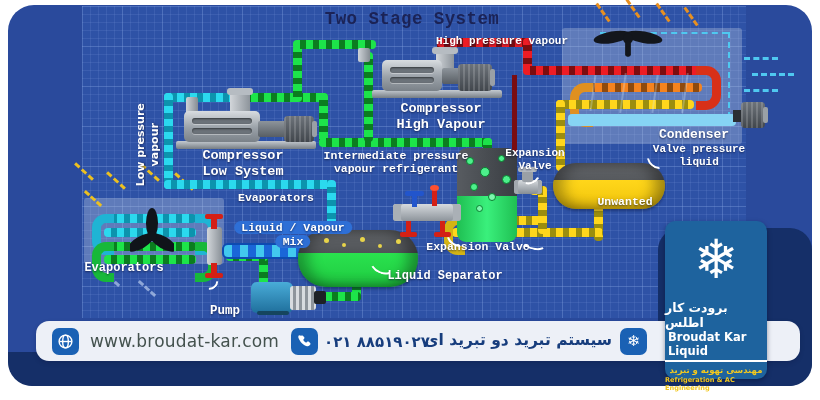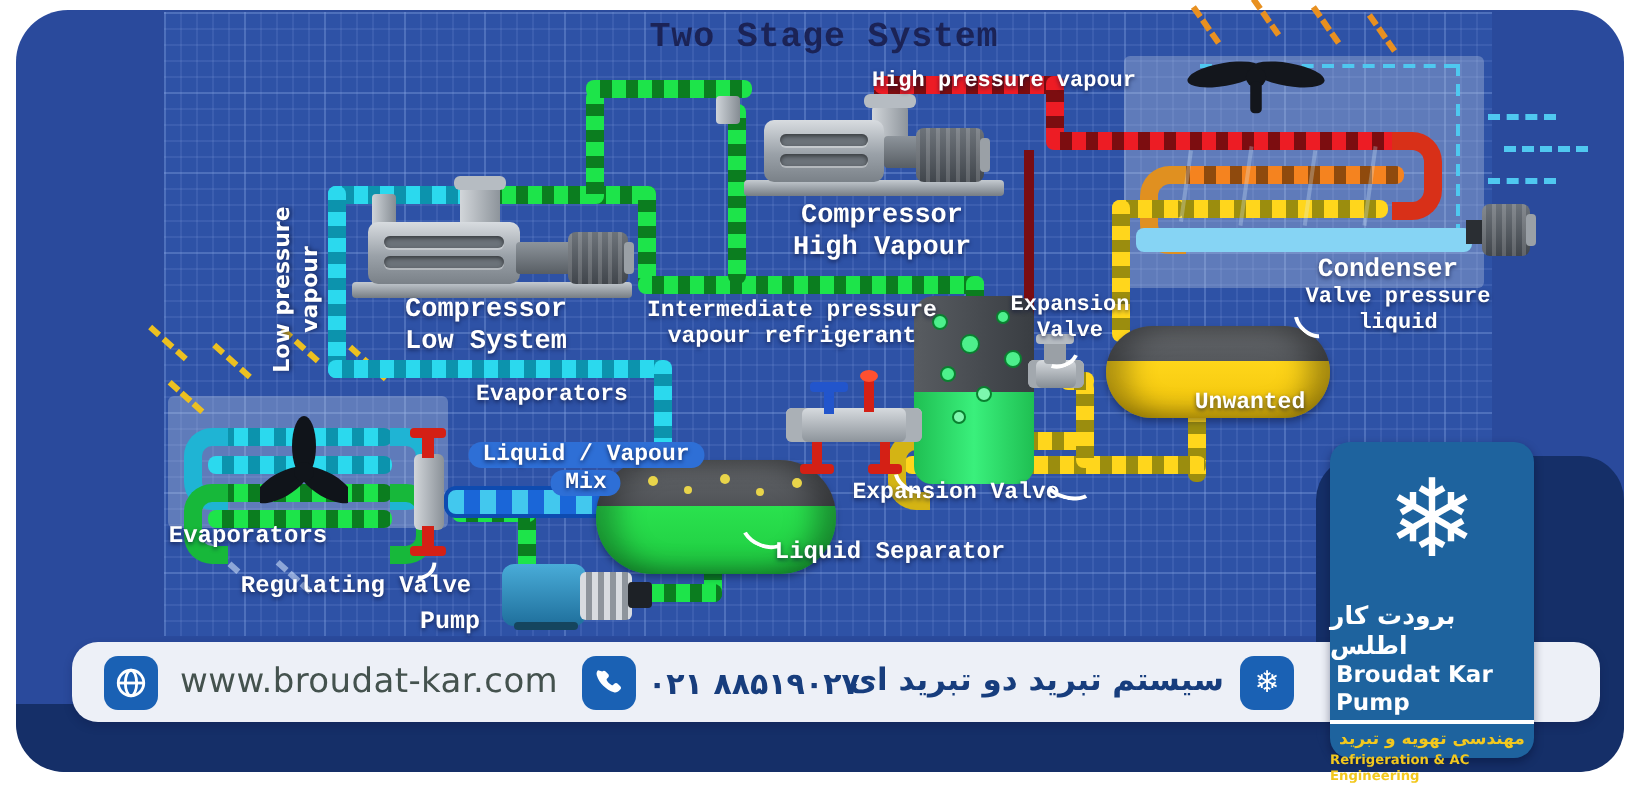--- a/index.html
+++ b/index.html
@@ -270,21 +270,20 @@
     <div>Valve</div>
   </div>
   <div class="lbl" style="left:617px;top:190px;font-size:11.5px;">Unwanted</div>
   <div class="lbl" style="left:686px;top:123px;font-size:13px;">Condenser</div>
   <div class="lbl" style="left:691px;top:138px;font-size:11px;">
     <div>Valve pressure</div>
     <div>liquid</div>
   </div>
   <div class="lbl" style="left:437px;top:265px;font-size:12px;">Liquid Separator</div>
   <div class="lbl" style="left:116px;top:257px;font-size:12px;">Evaporators</div>
-  <div class="lbl" style="left:170px;top:282px;font-size:12px;">Regulating Valve</div>
   <div class="lbl" style="left:217px;top:299px;font-size:12.5px;">Pump</div>
 
   <div class="arc" style="left:512px;top:163px;width:16px;height:12px;transform:rotate(-24deg);"></div>
   <div class="arc" style="left:438px;top:224px;width:18px;height:13px;transform:rotate(35deg);"></div>
   <div class="arc" style="left:514px;top:228px;width:22px;height:13px;transform:rotate(12deg);"></div>
   <div class="arc" style="left:362px;top:250px;width:22px;height:15px;transform:rotate(22deg);"></div>
   <div class="arc" style="left:638px;top:146px;width:18px;height:13px;transform:rotate(40deg);"></div>
   <div class="arc" style="left:192px;top:266px;width:14px;height:15px;transform:rotate(-42deg);"></div>
  </div>
 
@@ -309,17 +308,17 @@
  <div class="ftxt" style="left:324px;top:333px;font-size:15px;font-weight:700;color:#173d7d;direction:ltr;letter-spacing:2.5px;">۰۲۱ ۸۸۵۱۹۰۲۷</div>
 
  <div class="ftxt" style="left:420px;top:331px;width:192px;text-align:right;direction:rtl;font-size:15.5px;font-weight:700;color:#173d7d;">سیستم تبرید دو تبرید ای</div>
  <div class="cicon" style="left:620px;top:328px;">
    <span style="color:#fff;font-size:15px;line-height:1;">❄</span>
  </div>
 
  <div id="plaque">
    <div class="mark">❄</div>
    <div class="fa">برودت کار اطلس</div>
-   <div class="en">Broudat Kar Pump</div>
+   <div class="en">Broudat Kar Liquid</div>
    <div class="tfa">مهندسی تهویه و تبرید</div>
    <div class="ten">Refrigeration &amp; AC Engineering</div>
  </div>
 </div>
 
 </body></html>

